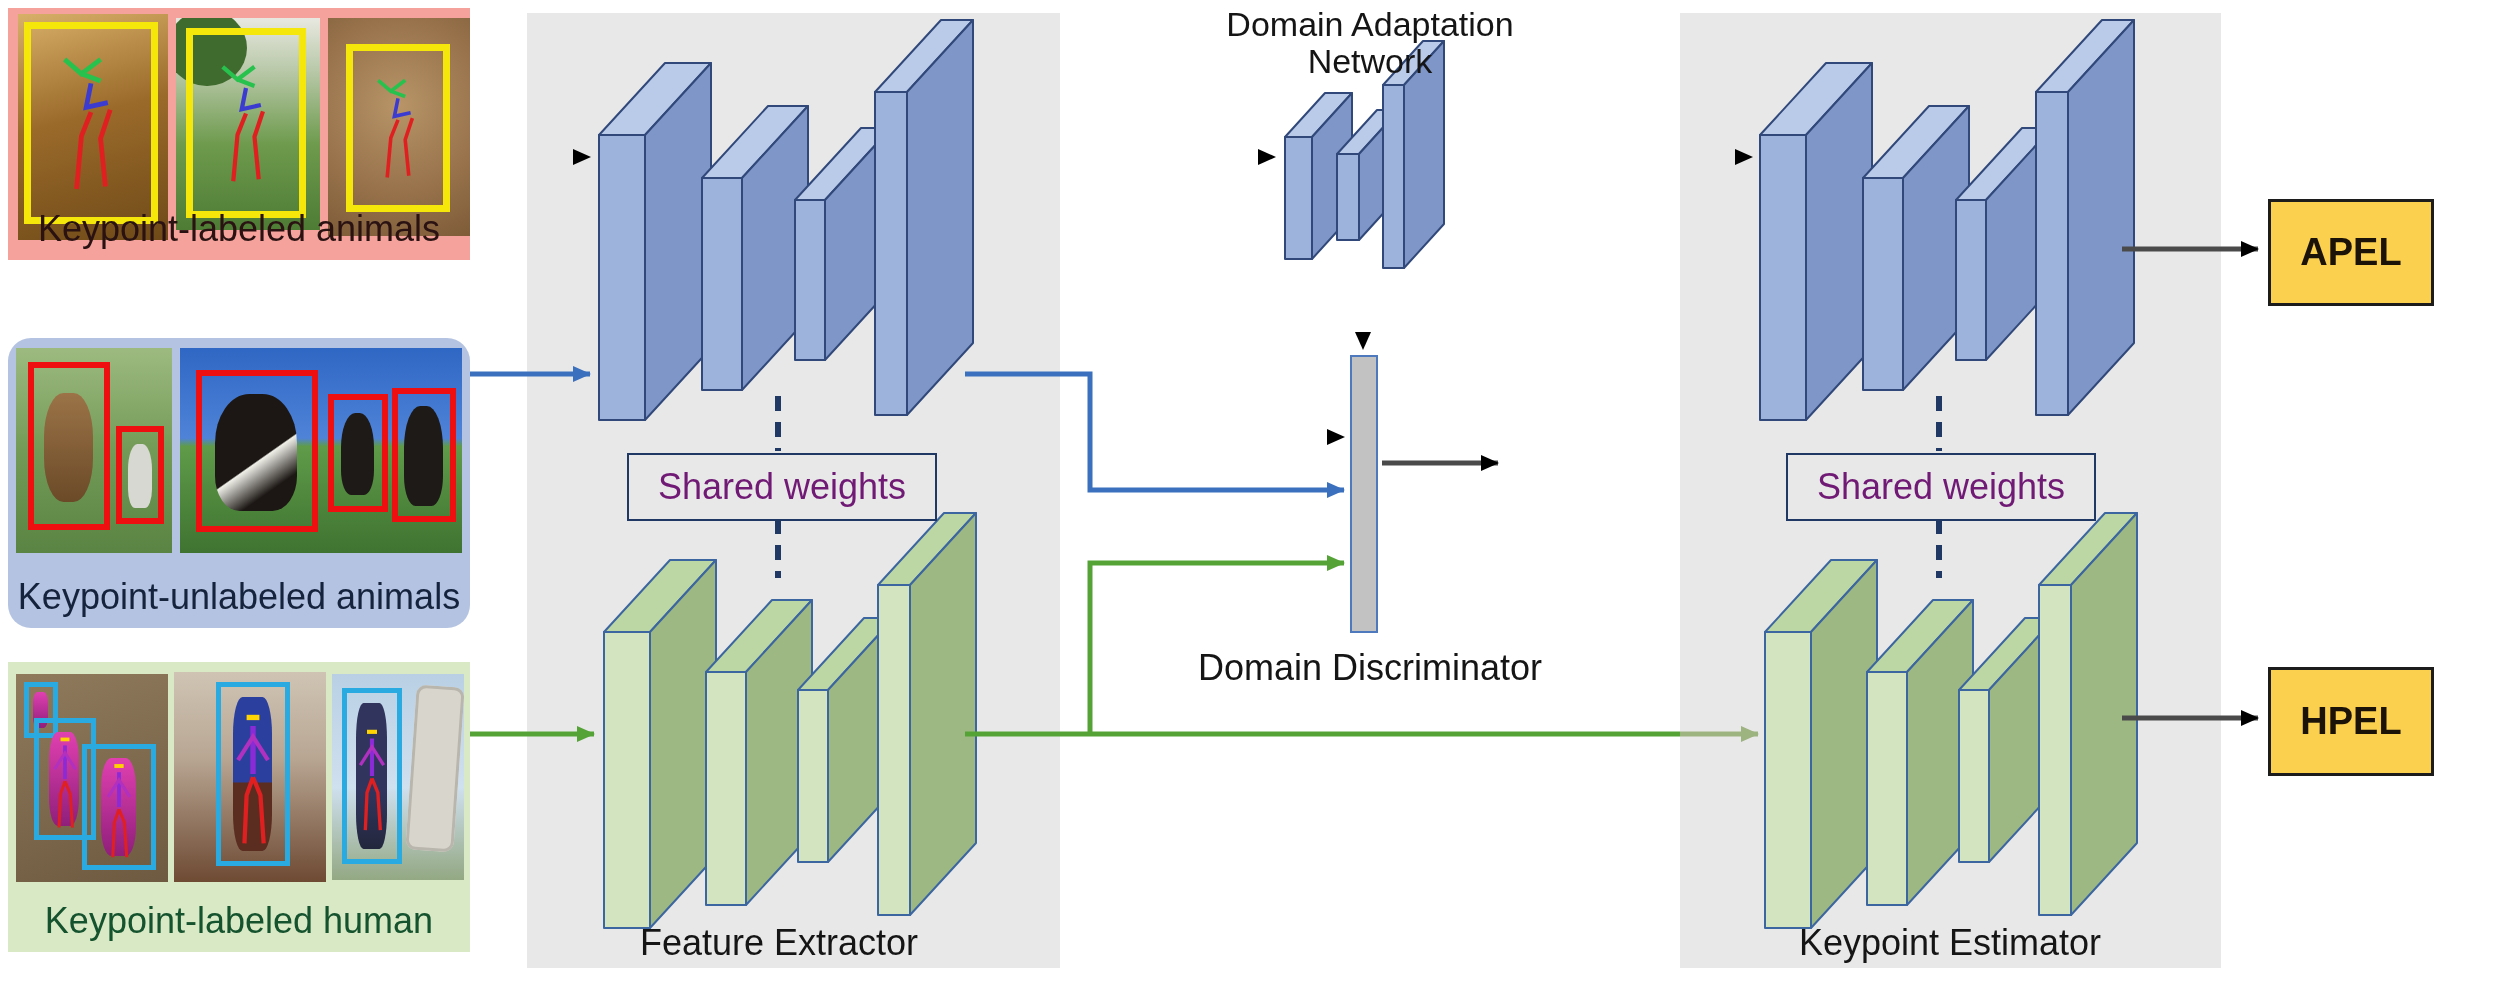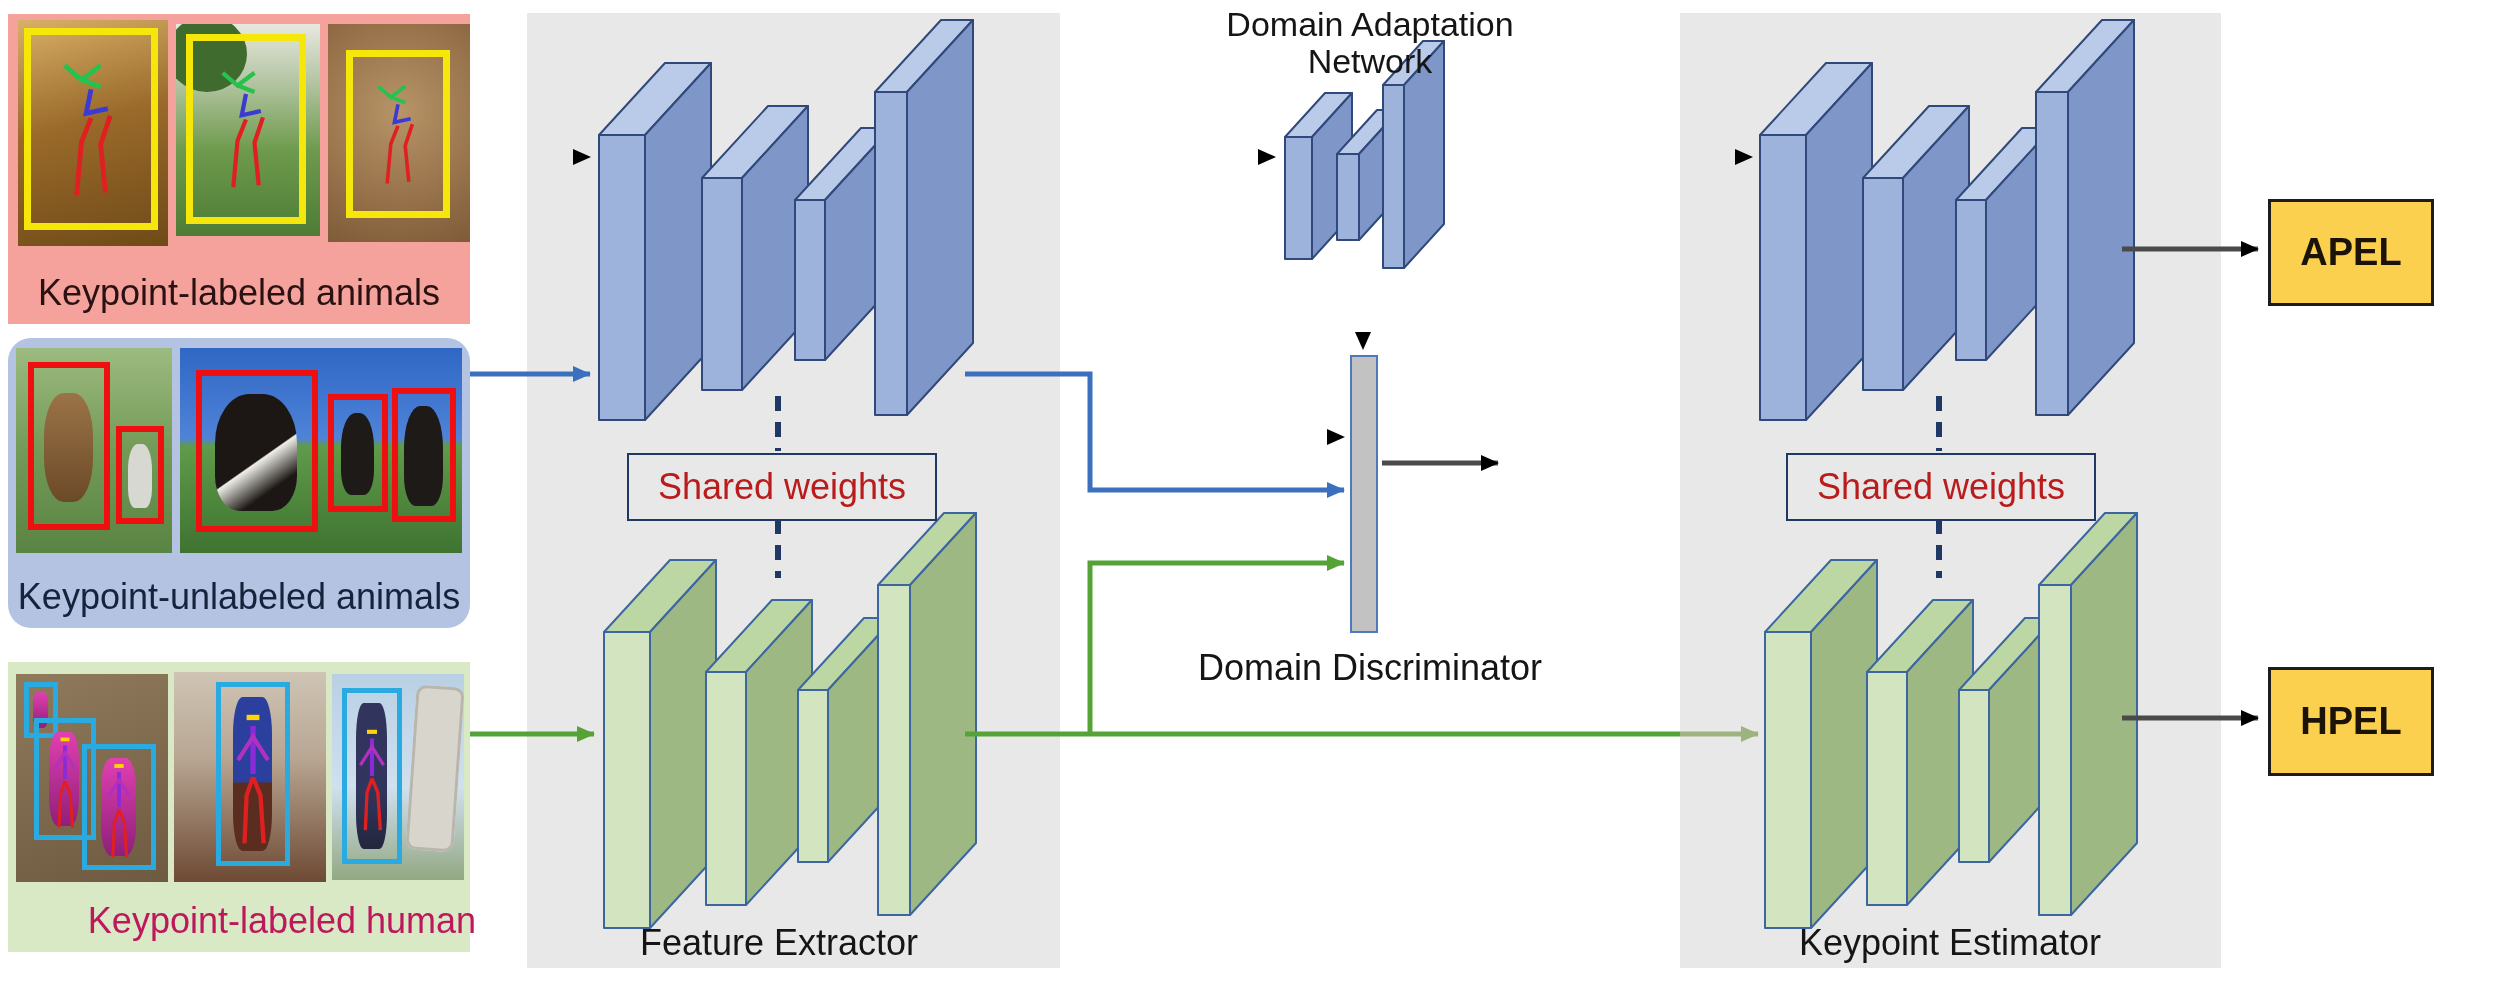--- a/index.html
+++ b/index.html
@@ -28,36 +28,36 @@
   .mkr{fill:var(--red);} .mkb{fill:var(--blue);} .mkg{fill:var(--green);}
   .mks{fill:var(--sage);} .mkk{fill:#000000;}
   
   .lbl{position:absolute;text-align:center;font-size:36px;line-height:1.1;color:var(--textDark);}
   .dan-title{left:1170px;top:6px;width:400px;font-size:34px;}
   .dd-label{left:1170px;top:648px;width:400px;}
   .fe-label{left:559px;top:923px;width:440px;}
   .ke-label{left:1720px;top:923px;width:460px;}
   .sw-box{position:absolute;width:306px;height:64px;background:var(--panel);
           border:2px solid var(--navy);display:flex;align-items:center;justify-content:center;
-          font-size:36px;color:#b91c1c;}
+          font-size:36px;color:#701a75;}
   .sw-fe{left:627px;top:453px;} .sw-ke{left:1786px;top:453px;}
   .loss{position:absolute;background:var(--yellow);border:3px solid var(--yellowBorder);
         display:flex;align-items:center;justify-content:center;font-size:38px;font-weight:600;color:#1b1208;}
   .loss.ddl{left:1505px;top:422px;width:150px;height:90px;}
   .loss.apel{left:2268px;top:199px;width:160px;height:101px;}
   .loss.hpel{left:2268px;top:667px;width:160px;height:103px;}
   .disc-bar{position:absolute;left:1350px;top:355px;width:28px;height:278px;
             background:var(--barFill);border:2px solid var(--barStroke);box-sizing:border-box;}
   
   .group{position:absolute;left:8px;width:462px;}
-  .group.g1{top:8px;height:310px;background:var(--srcPink);margin-top:6px;}
+  .group.g1{top:8px;height:252px;background:var(--srcPink);}
   .group.g2{top:338px;height:290px;background:var(--srcBlue);border-radius:23px;}
   .group.g3{top:662px;height:290px;background:var(--srcGreen);}
   .group-label{position:absolute;bottom:10px;left:0;width:100%;text-align:center;font-size:36px;}
-  .g1 .group-label{color:#2a1212;} .g2 .group-label{color:#15233d;} .g3 .group-label{color:#be185d;padding-left:43px;}
+  .g1 .group-label{color:#2a1212;} .g2 .group-label{color:#15233d;} .g3 .group-label{color:#14532d;}
   .photo{position:absolute;overflow:hidden;}
   .bb{position:absolute;box-sizing:border-box;}
   .bb.y{border:7px solid var(--bboxYellow);}
   .bb.r{border:6px solid var(--bboxRed);}
   .bb.c{border:5px solid var(--bboxCyan);}
   .fig{position:absolute;}
   .skel{position:absolute;inset:0;width:100%;height:100%;}
   
   .ph-cat{background:linear-gradient(165deg,#d8b068 0%,#9a6a2a 45%,#6f4a18 100%);}
   .ph-horse{background:linear-gradient(180deg,#e8e8e0 0%,#b8c8a8 25%,#6d9a4c 60%,#4e7c35 100%);}

